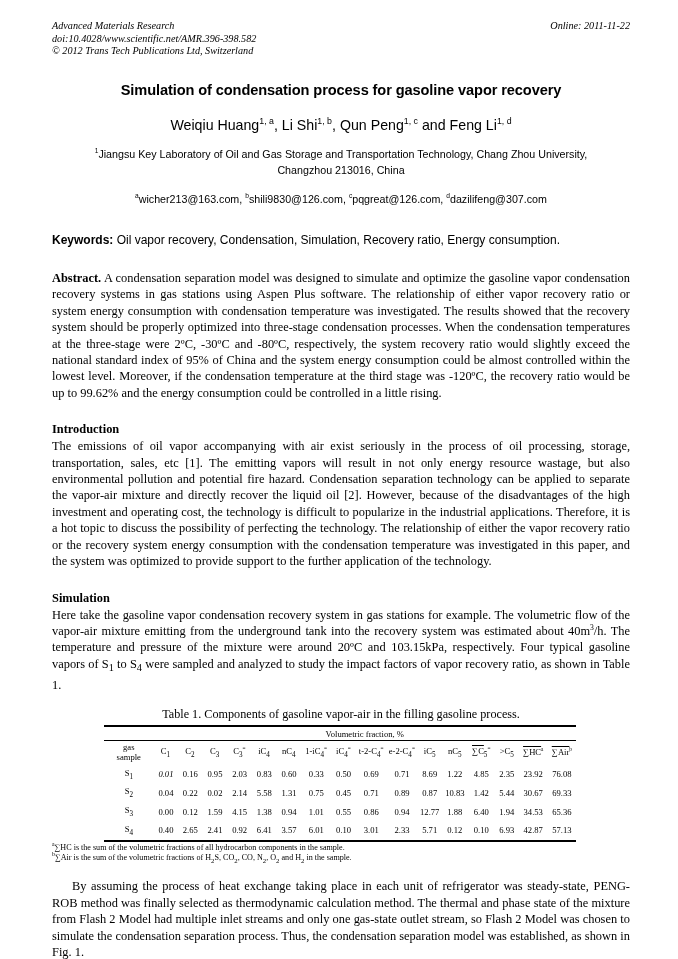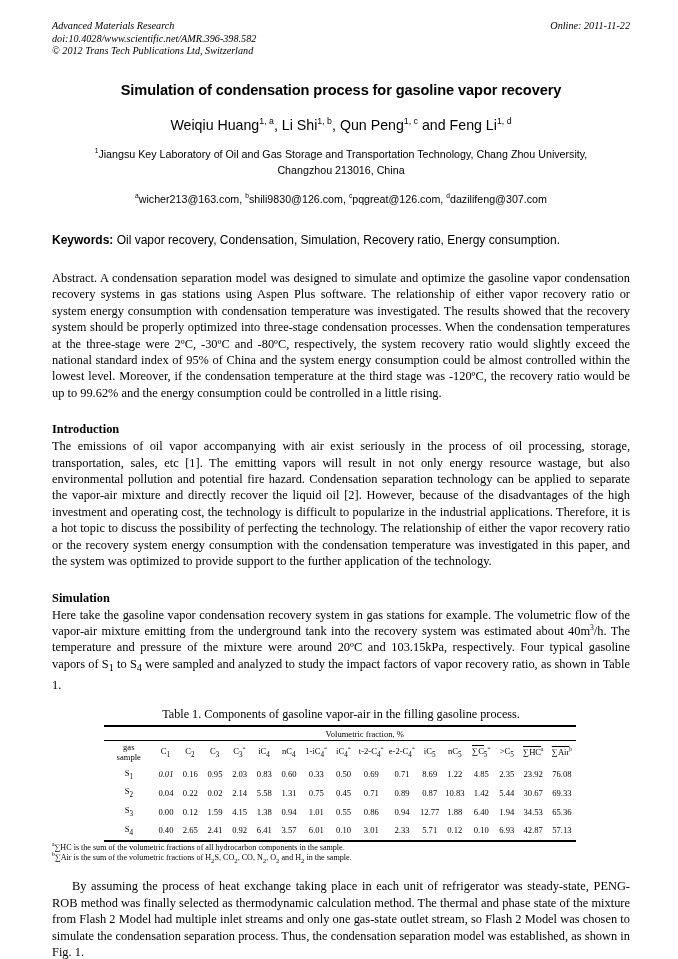--- a/index.html
+++ b/index.html
@@ -80,21 +80,21 @@
   }
   .keywords .kw-label { font-weight: bold; }
 
   
   .abstract {
     font-size: 12.4px;
     line-height: 16.4px;
     text-align: justify;
     margin: 23px 0 0 0;
   }
-  .abstract .ab-label { font-weight: normal; }
+  .abstract .ab-label { font-weight: bold; }
 
   .section-head {
     font-size: 12.4px;
     font-weight: bold;
     margin: 21px 0 1px 0;
   }
   .para {
     font-size: 12.4px;
     line-height: 16.4px;
     text-align: justify;

